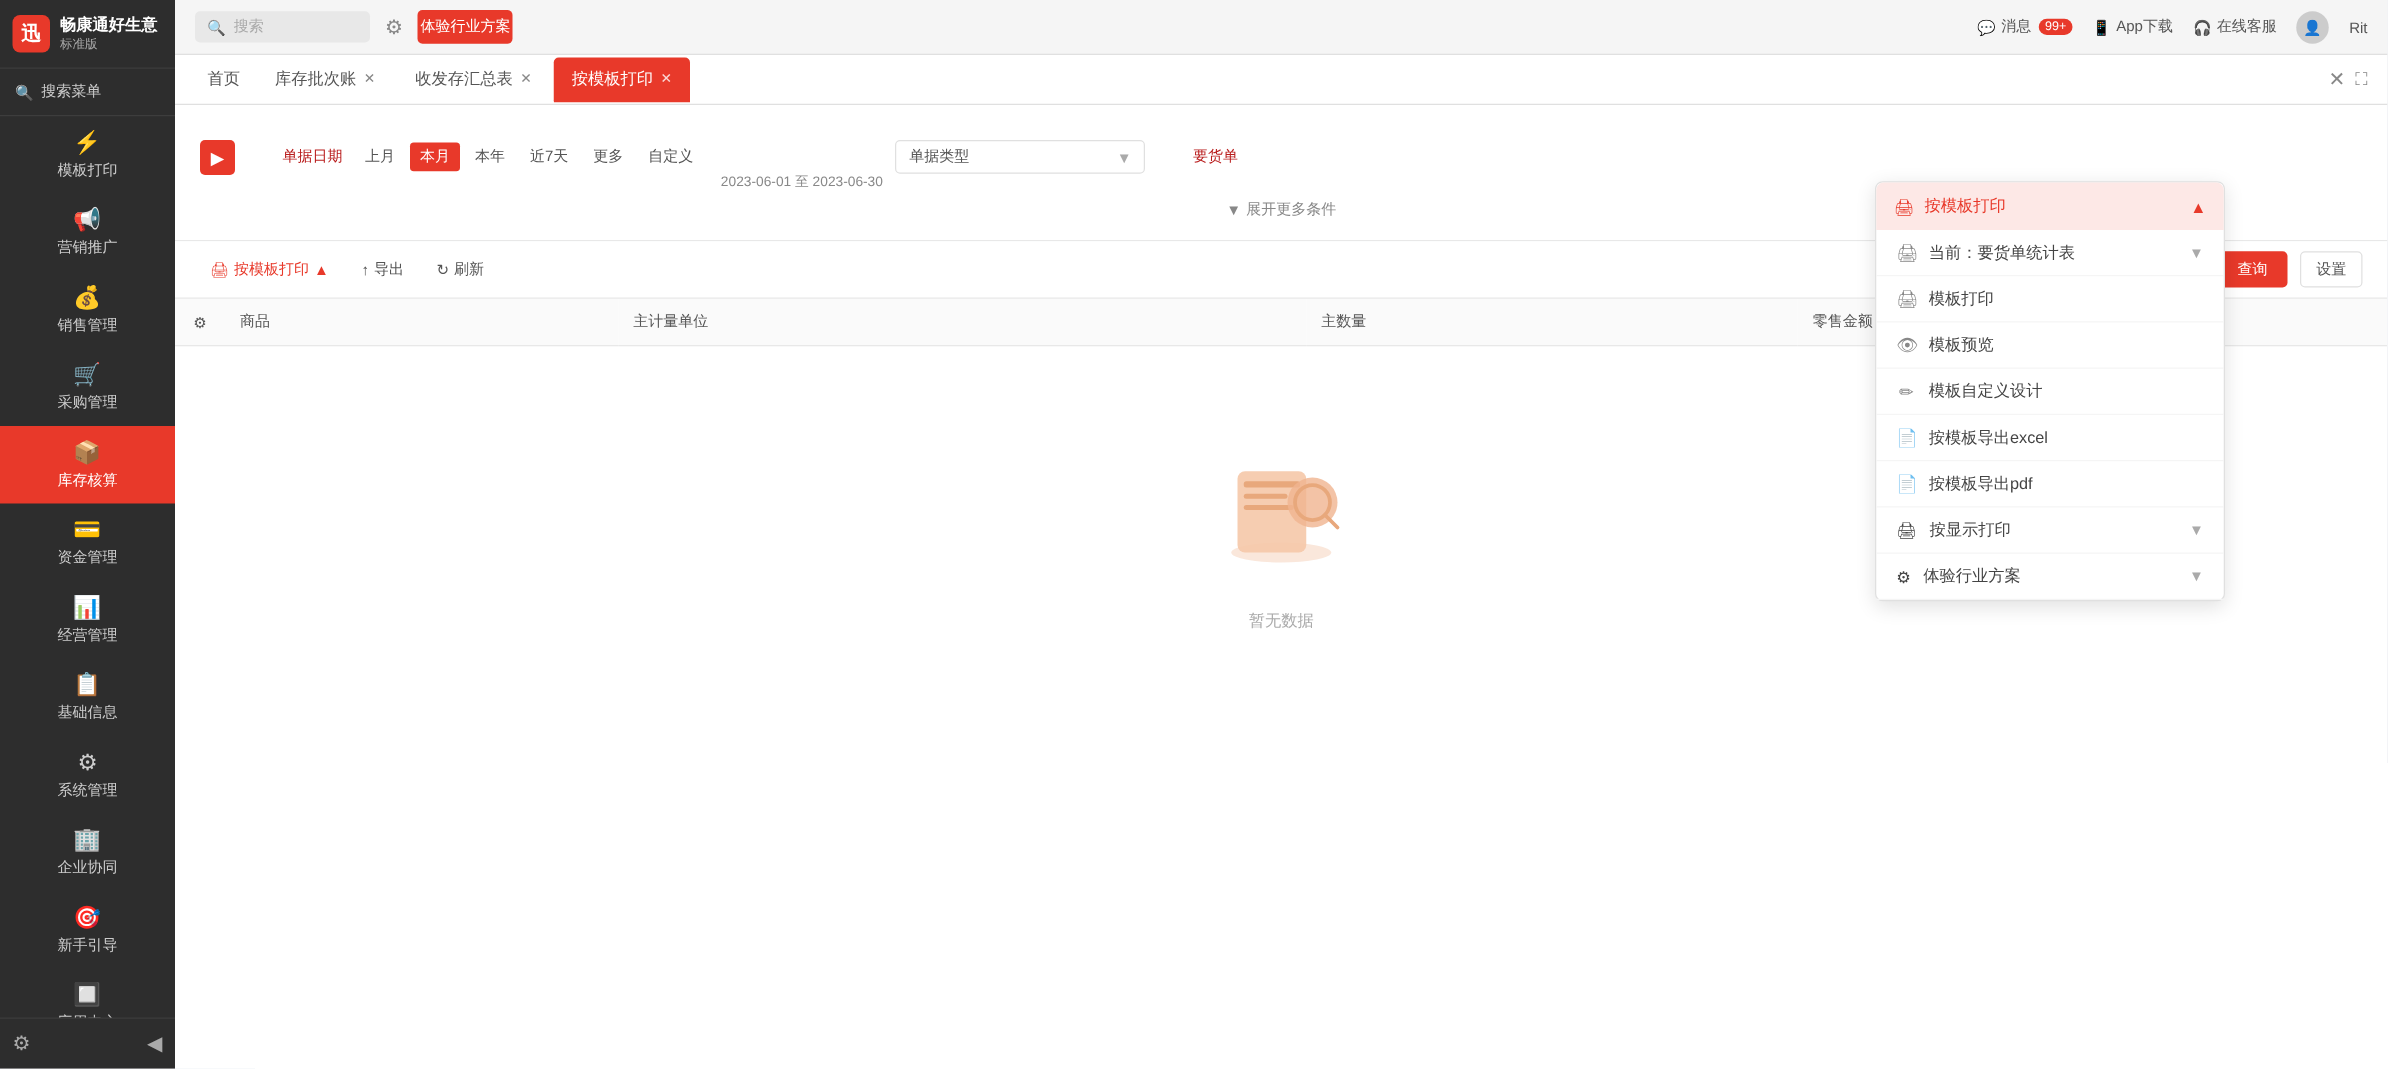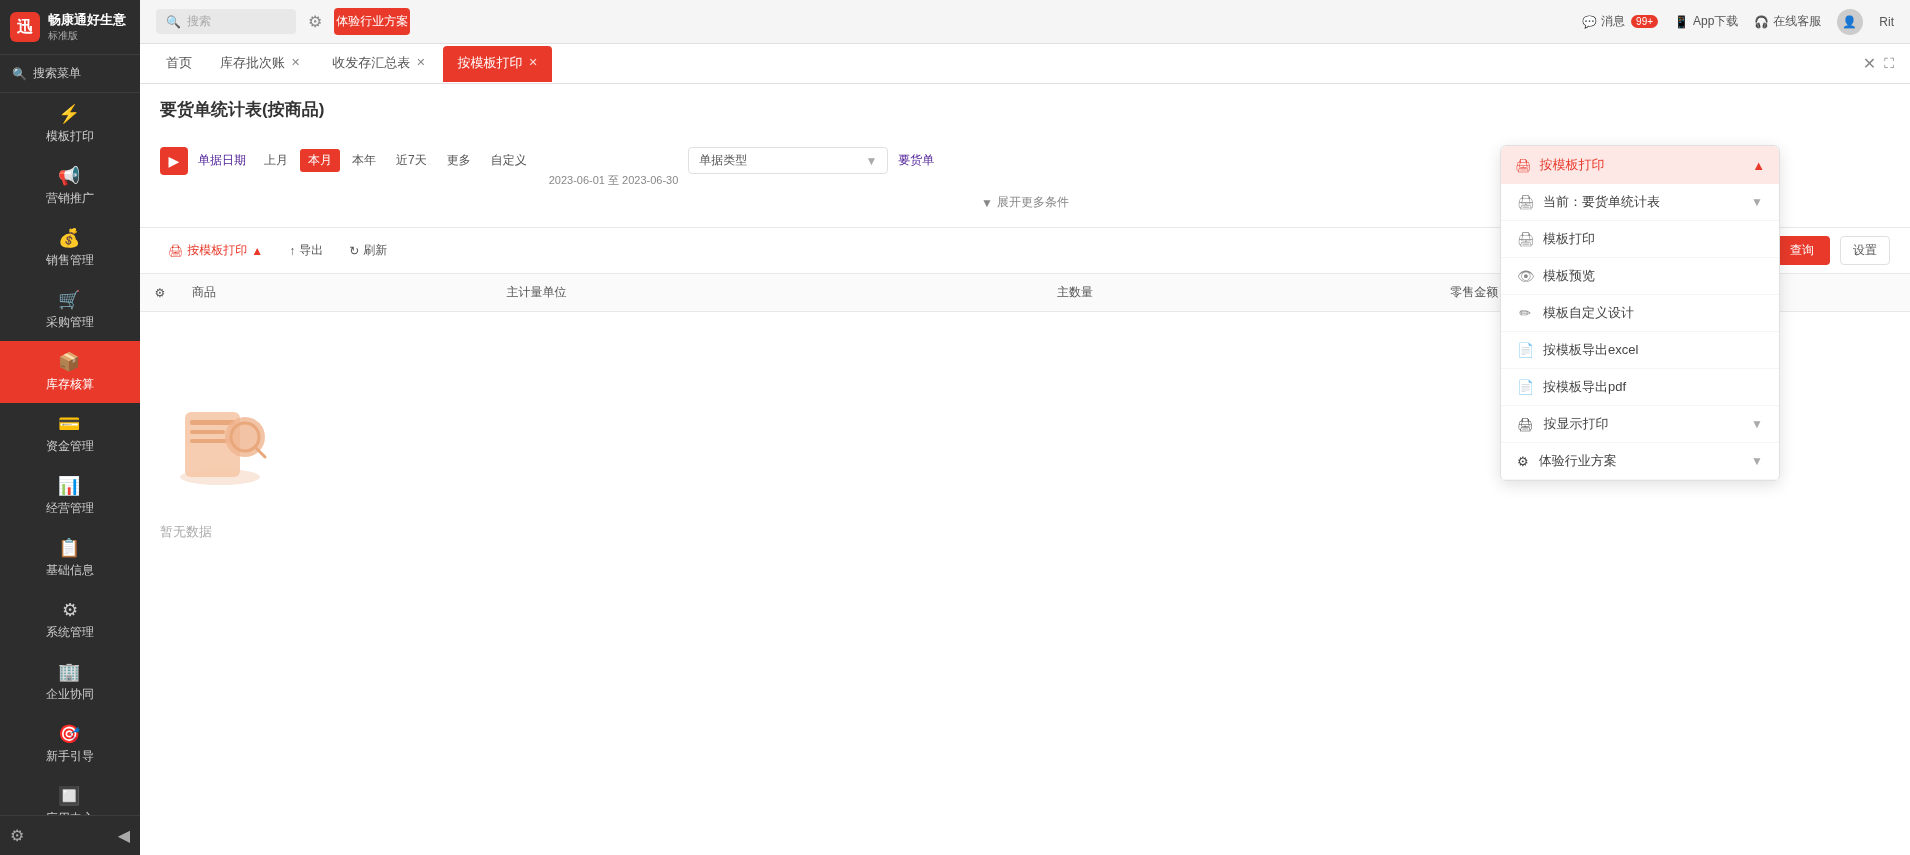--- a/index.html
+++ b/index.html
@@ -138,21 +138,21 @@
     
     .filter-row {
       display: flex; align-items: center; gap: 10px;
       flex-wrap: wrap;
     }
     .filter-expand-btn {
       width: 28px; height: 28px; background: #e8392a;
       border-radius: 4px; display: flex; align-items: center; justify-content: center;
       color: white; cursor: pointer; font-size: 14px; flex-shrink: 0;
     }
-    .filter-label { color: #4c1d95; font-size: 12px; white-space: nowrap; }
+    .filter-label { color: #b91c1c; font-size: 12px; white-space: nowrap; margin-left: 28px; }
     .date-btns { display: flex; gap: 4px; align-items: center; }
     .date-btn {
       padding: 3px 8px; font-size: 12px; cursor: pointer;
       color: #555; border-radius: 3px;
     }
     .date-btn.active { background: #e8392a; color: white; }
     .date-range { font-size: 11px; color: #888; margin-left: 4px; margin-top: 40px; }
     .filter-dropdown {
       display: flex; align-items: center; gap: 6px;
       border: 1px solid #e0e0e0; border-radius: 4px;
@@ -202,21 +202,21 @@
     .data-table th {
       background: #fafafa; border-bottom: 1px solid #e8e8e8;
       padding: 10px 12px; font-size: 12px; color: #555;
       font-weight: normal; text-align: left; white-space: nowrap;
     }
     .data-table th:first-child { text-align: center; width: 40px; }
     .gear-cell { text-align: center; cursor: pointer; color: #888; }
 
     
     .empty-state {
-      display: flex; flex-direction: column; align-items: flex-start; justify-content: center;
+      display: flex; flex-direction: column; align-items: center; justify-content: center;
       padding: 80px 20px;
     }
     .empty-icon { font-size: 80px; margin-bottom: 12px; }
     .empty-text { color: #aaa; font-size: 13px; }
 
     
     .print-dropdown {
       position: fixed;
       top: 145px; right: 130px;
       width: 280px;
@@ -373,21 +373,20 @@
     </div>
     <div class="tabbar-right">
       <span class="tabbar-close-btn">✕</span>
       <span class="tabbar-expand-btn">⛶</span>
     </div>
   </div>
 
   <div class="page-area">
 
     <div class="page-header">
-      <div class="page-title">要货单统计表(按商品)</div>
 
       <div class="filter-row">
         <div class="filter-expand-btn">▶</div>
 
         <span class="filter-label">单据日期</span>
 
         <div class="date-btns">
           <span class="date-btn">上月</span>
           <span class="date-btn active">本月</span>
           <span class="date-btn">本年</span>

